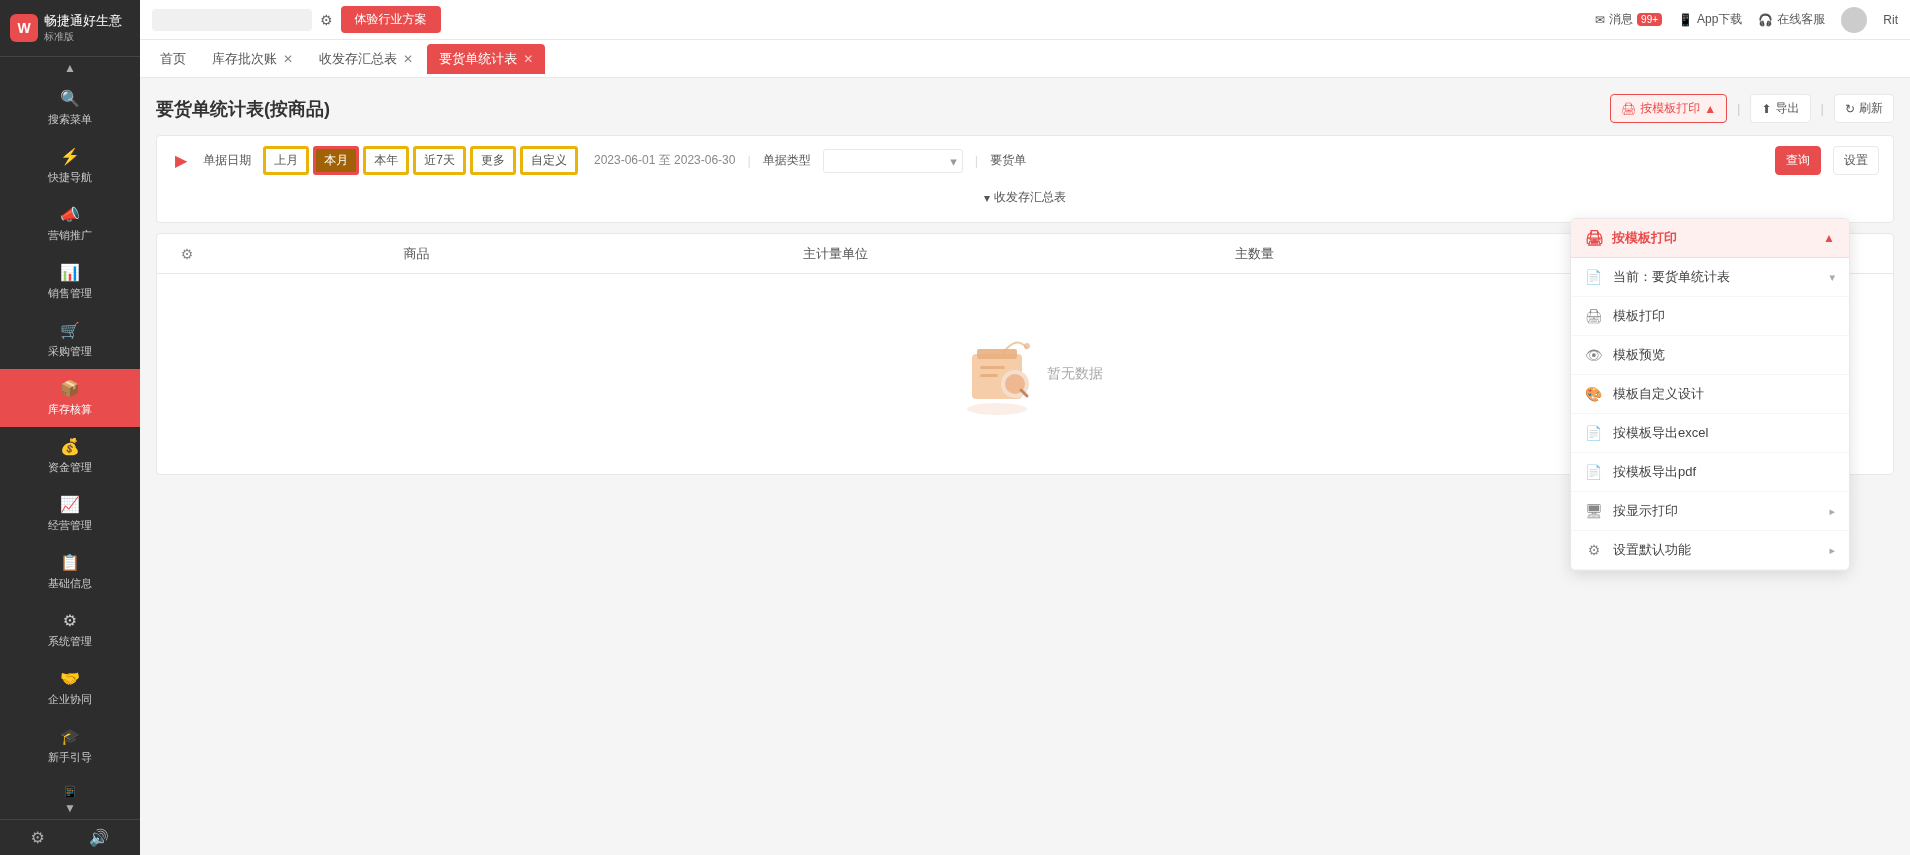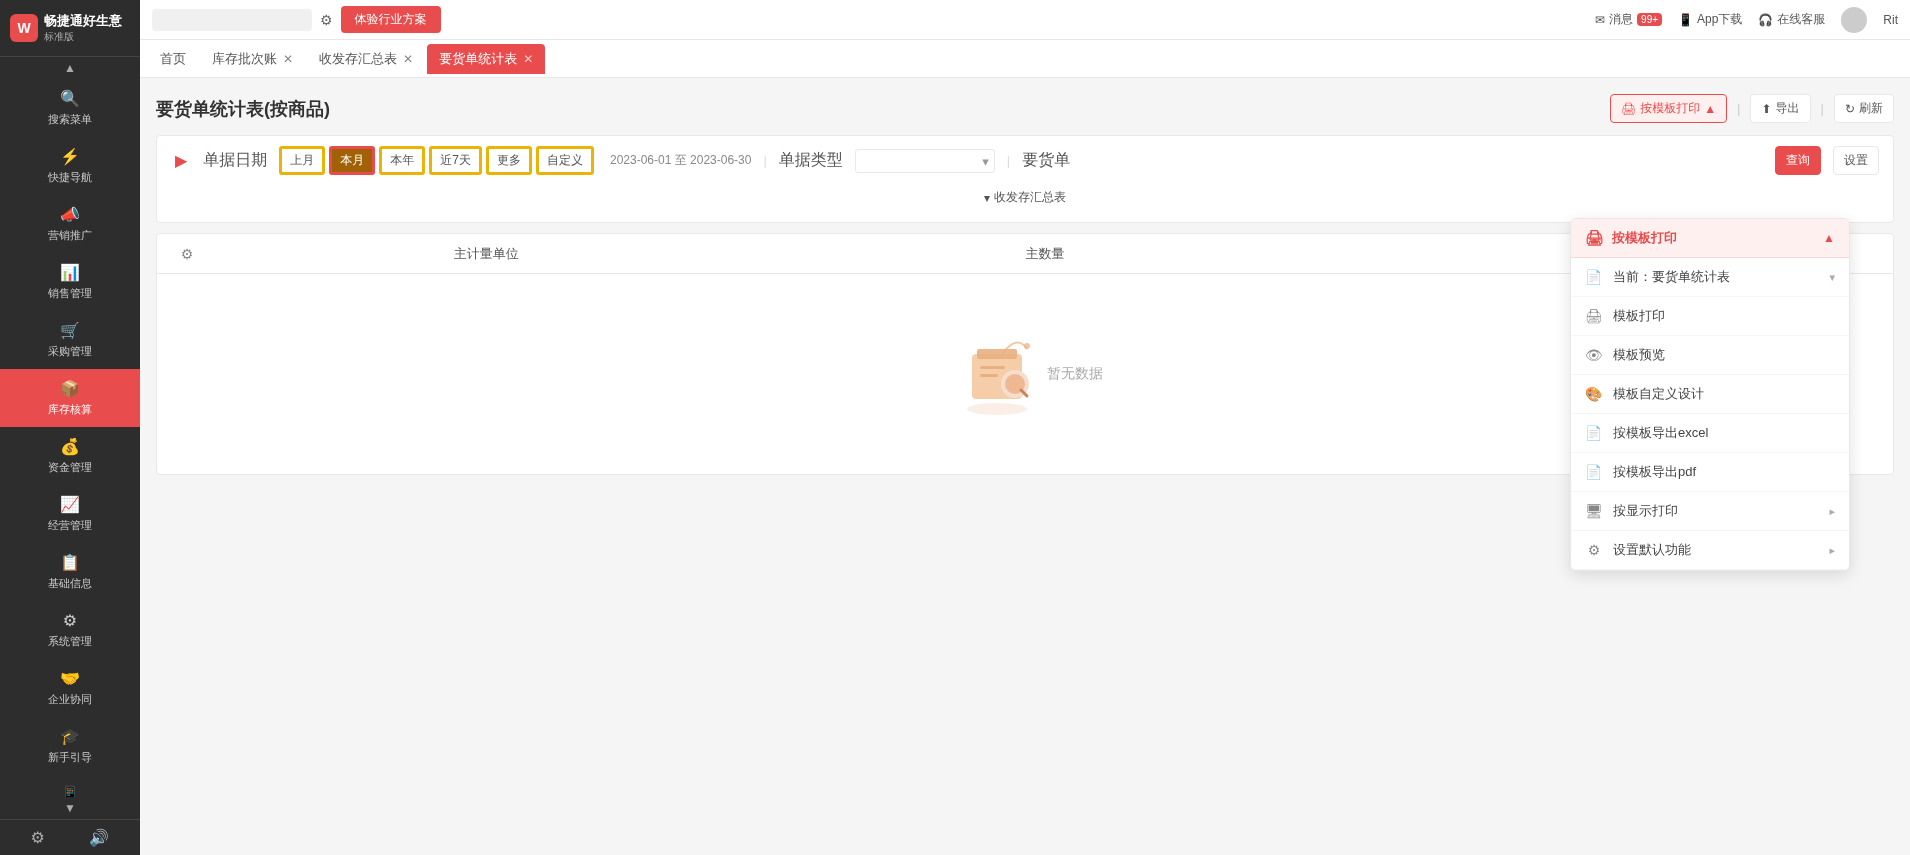--- a/index.html
+++ b/index.html
@@ -23,21 +23,21 @@
     }
     .logo-icon {
       width: 28px;
       height: 28px;
       background: #e84c4c;
       border-radius: 6px;
       display: flex; align-items: center; justify-content: center;
       color: white; font-weight: bold; font-size: 14px; flex-shrink: 0;
     }
     .logo-text { color: white; font-size: 12px; margin-left: 6px; line-height: 1.4; }
-    .logo-text .main { font-size: 13px; font-weight: bold; }
+    .logo-text .main { font-size: 13px; font-weight: normal; }
     .logo-text .sub { font-size: 10px; color: #aaa; }
 
     .sidebar-scroll-area { flex: 1; overflow: hidden; display: flex; flex-direction: column; }
     .scroll-btn { background: none; border: none; color: #aaa; cursor: pointer; text-align: center; padding: 4px; font-size: 12px; }
     .sidebar-nav { flex: 1; overflow: hidden; }
 
     .nav-item {
       display: flex;
       flex-direction: column;
       align-items: center;
@@ -158,21 +158,21 @@
       flex-wrap: wrap;
     }
     .expand-toggle {
       background: none;
       border: none;
       cursor: pointer;
       color: #e84c4c;
       font-size: 16px;
       padding: 0 4px;
     }
-    .filter-label { color: #555; font-size: 16px; white-space: nowrap; }
+    .filter-label { color: #555; font-size: 12px; white-space: nowrap; }
     .date-buttons { display: flex; align-items: center; gap: 4px; }
     .date-btn {
       border: 3px solid #eab308;
       background: white;
       border-radius: 3px;
       padding: 3px 8px;
       font-size: 12px;
       cursor: pointer;
       color: #555;
     }
@@ -522,20 +522,21 @@
           <span>收发存汇总表</span>
         </button>
       </div>
     </div>
 
     <div class="table-area">
       <div class="table-header">
         <div class="table-header-item gear">
           <span class="table-gear">⚙</span>
         </div>
+        <div class="table-header-item" id="col-goods">商品</div>
         <div class="table-header-item" id="col-unit">主计量单位</div>
         <div class="table-header-item" id="col-qty">主数量</div>
         <div class="table-header-item" id="col-amount">零售金额</div>
       </div>
       <div class="table-body">
 
         <svg class="empty-illustration" viewBox="0 0 100 100" fill="none" xmlns="http://www.w3.org/2000/svg">
           <ellipse cx="50" cy="85" rx="30" ry="6" fill="#f5dece" opacity="0.5"></ellipse>
           <rect x="25" y="30" width="50" height="45" rx="4" fill="#f5c8a0" opacity="0.9"></rect>
           <rect x="30" y="25" width="40" height="10" rx="2" fill="#e8b080" opacity="0.9"></rect>

